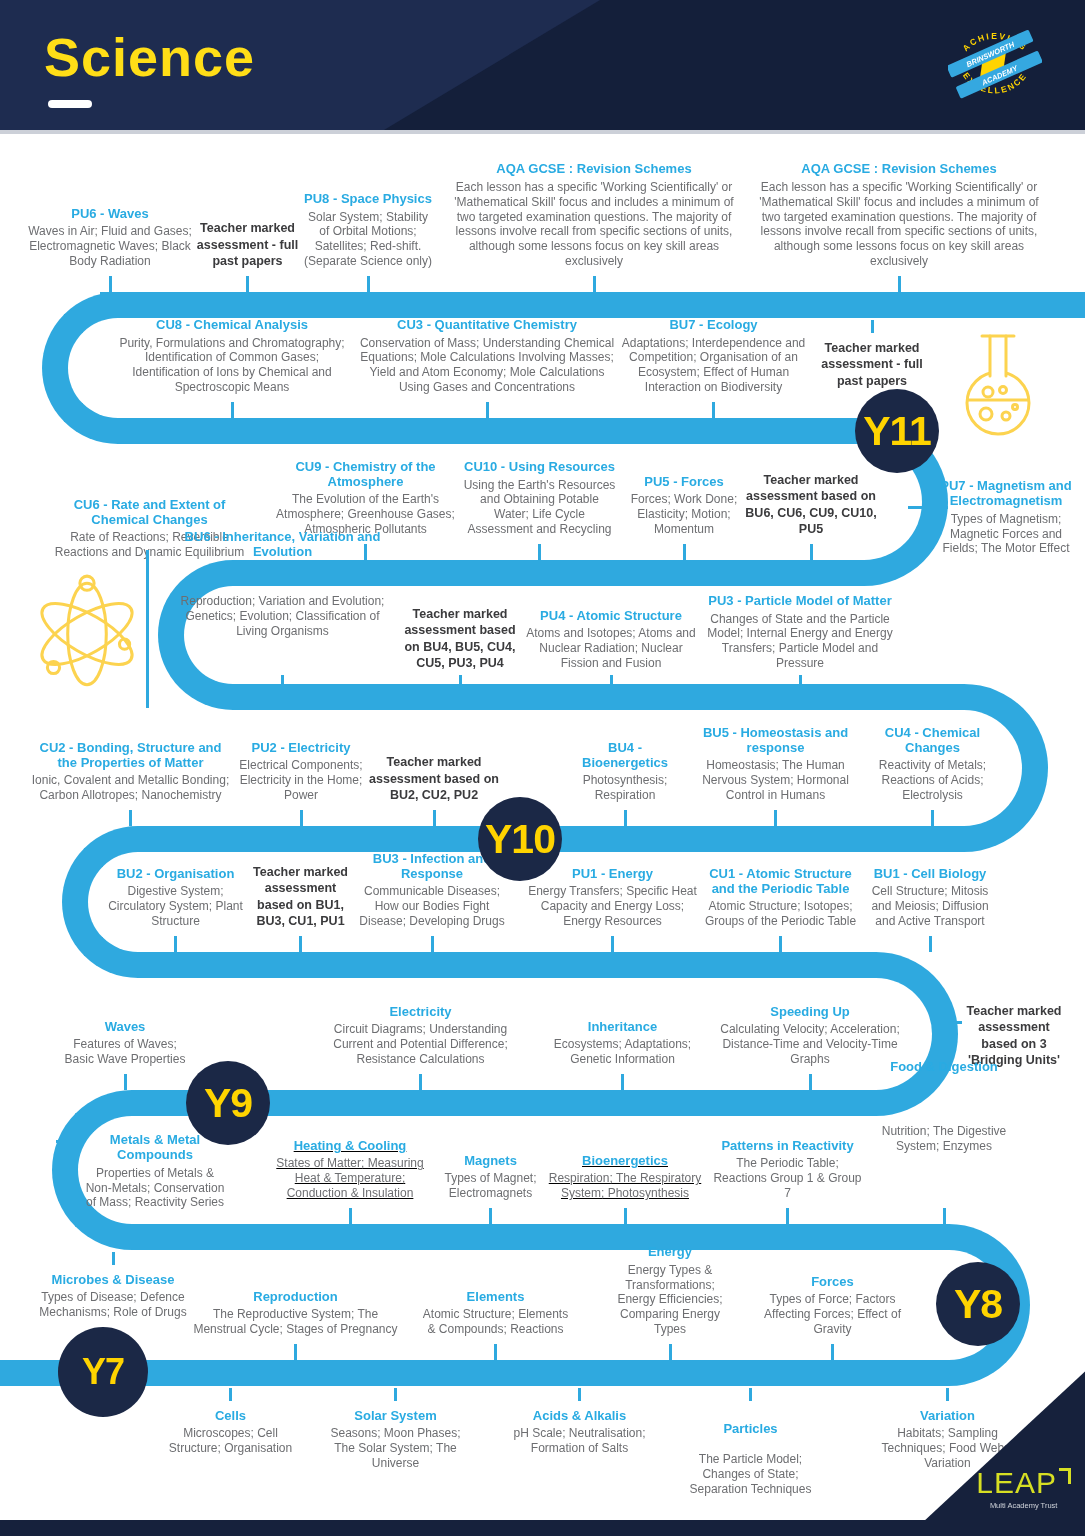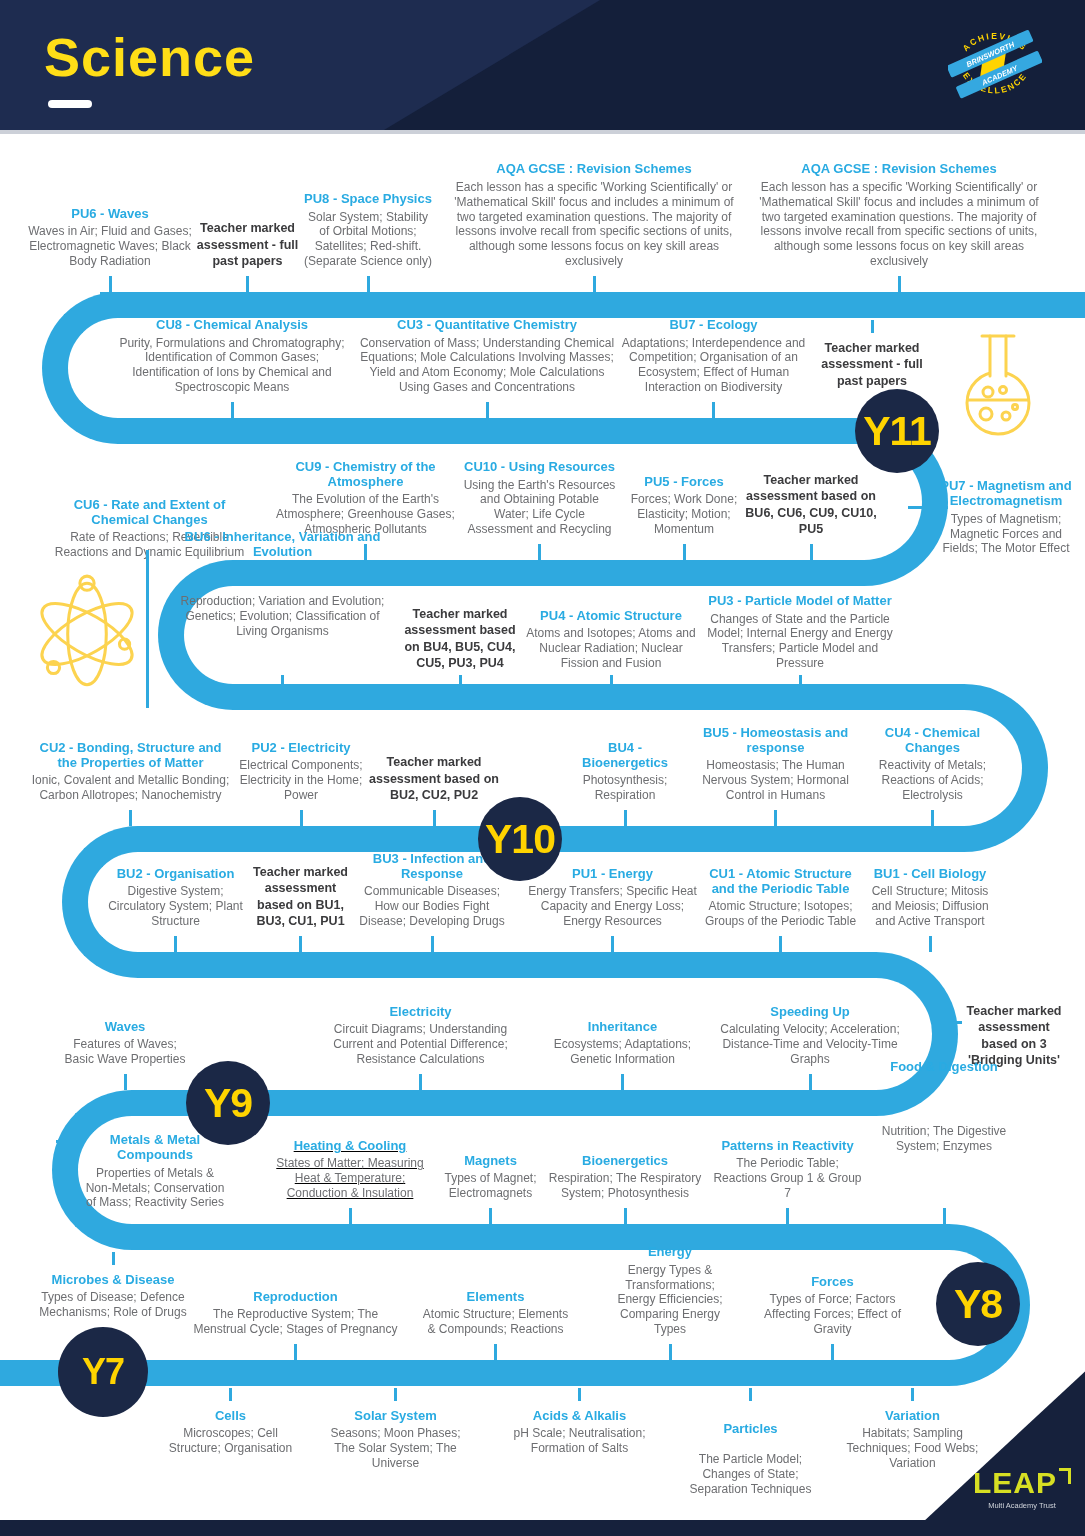--- a/index.html
+++ b/index.html
@@ -29,21 +29,21 @@
   .unit.up i.conn{margin-top:0;margin-bottom:7px;height:13px;}
   .unit.s i.conn{height:9px;margin-top:4px;}
   .vconn{position:absolute;width:3px;background:#2fa9df;z-index:2;}
   .hconn{position:absolute;height:3px;background:#2fa9df;z-index:2;}
   .icon{position:absolute;z-index:2;}
   
   .fbar{position:absolute;left:0;bottom:0;width:1085px;height:16px;background:#16213c;z-index:4;}
   .fcorner{position:absolute;right:0;bottom:0;width:185px;height:172px;background:#16213c;
            clip-path:polygon(100% 0,0 100%,100% 100%);z-index:4;}
   .leapbox{position:absolute;right:22px;bottom:26px;text-align:center;z-index:5;}
-  .leap{color:#d7df23;font-size:30px;font-weight:bold;letter-spacing:1px;line-height:1;}
+  .leap{color:#d7df23;font-size:30px;font-weight:normal;letter-spacing:1px;line-height:1;}
   .leap-bracket{display:inline-block;width:9px;height:13px;border-top:3px solid #d7df23;border-right:3px solid #d7df23;
                 margin-left:2px;vertical-align:top;}
   .trust{color:#cfd3da;font-size:7.5px;margin-top:3px;}
 </style>
 </head>
 <body>
 
 <div class="page">
 
   <div class="header">
@@ -308,21 +308,21 @@
   <div class="unit" style="left:276px;bottom:312px;width:148px;text-decoration:underline;">
     <div class="t">Heating &amp; Cooling</div>
     <div class="b">States of Matter; Measuring Heat &amp; Temperature; Conduction &amp; Insulation</div>
     <i class="conn"></i>
   </div>
   <div class="unit" style="left:438px;bottom:312px;width:105px;">
     <div class="t">Magnets</div>
     <div class="b">Types of Magnet; Electromagnets</div>
     <i class="conn"></i>
   </div>
-  <div class="unit" style="left:546px;bottom:312px;width:158px;">
+  <div class="unit" style="left:546px;bottom:312px;width:158px;text-decoration:underline;">
     <div class="t">Bioenergetics</div>
     <div class="b">Respiration; The Respiratory System; Photosynthesis</div>
     <i class="conn"></i>
   </div>
   <div class="unit" style="left:710px;bottom:312px;width:155px;">
     <div class="t">Patterns in Reactivity</div>
     <div class="b">The Periodic Table; Reactions Group 1 &amp; Group 7</div>
     <i class="conn"></i>
   </div>
   <div class="unit" style="left:880px;bottom:312px;width:128px;gap:47px;">
@@ -370,21 +370,21 @@
   <div class="unit up" style="left:502px;top:1388px;width:155px;">
     <i class="conn"></i>
     <div class="t">Acids &amp; Alkalis</div>
     <div class="b">pH Scale; Neutralisation; Formation of Salts</div>
   </div>
   <div class="unit up" style="left:678px;top:1388px;width:145px;gap:13px;">
     <i class="conn"></i>
     <div class="t">Particles</div>
     <div class="b">The Particle Model; Changes of State; Separation Techniques</div>
   </div>
-  <div class="unit up" style="left:845px;top:1388px;width:135px;">
+  <div class="unit up" style="left:880px;top:1388px;width:135px;">
     <i class="conn"></i>
     <div class="t">Variation</div>
     <div class="b">Habitats; Sampling Techniques; Food Webs; Variation</div>
   </div>
 
   <div class="fcorner"></div>
   <div class="fbar"></div>
   <div class="leapbox">
     <div>
       <span class="leap">LEAP</span><span class="leap-bracket"></span>

